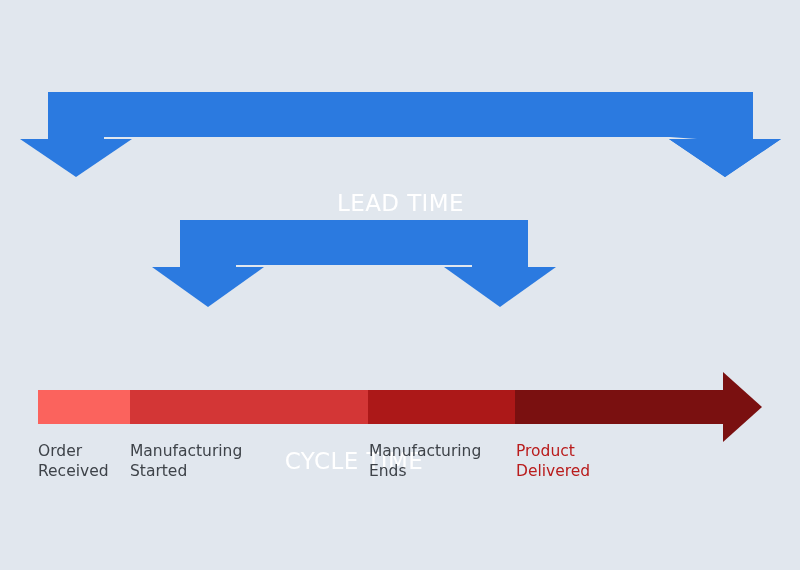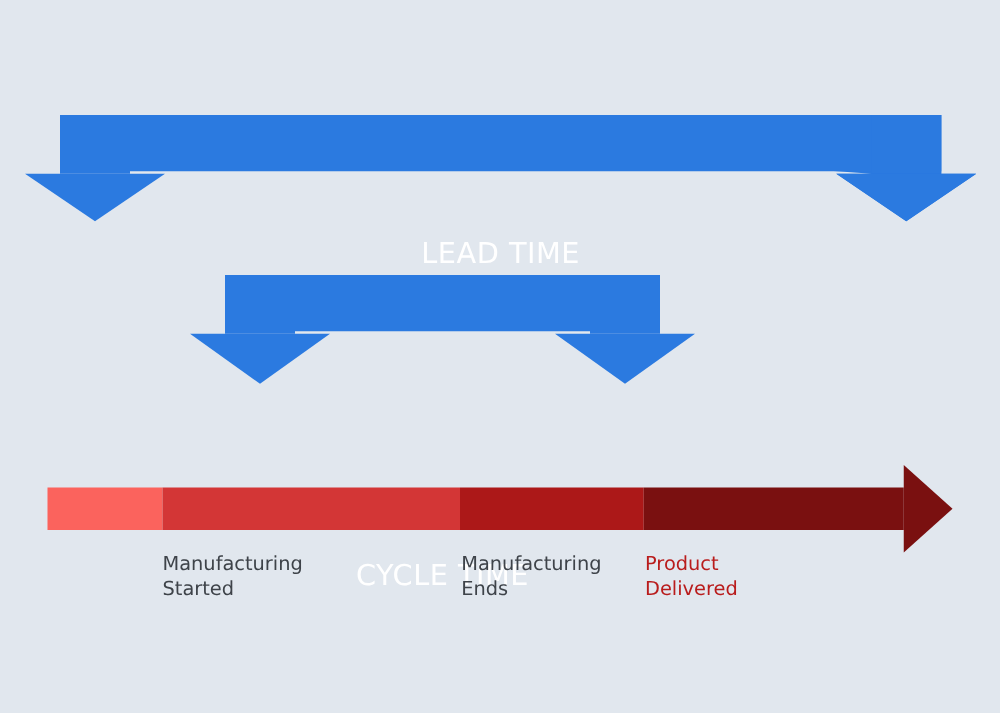--- a/index.html
+++ b/index.html
@@ -143,20 +143,22 @@
       <rect x="92" y="18" width="238" height="34" fill="#d33636"></rect>
 
       <rect x="330" y="18" width="147" height="34" fill="#ac1818"></rect>
 
       <rect x="477" y="18" width="208" height="34" fill="#7a1010"></rect>
 
       <polygon points="685,0 724,35 685,70" fill="#7a1010"></polygon>
     </svg>
   </div>
 
+  <div class="milestone-label" style="left: 38px; color: rgb(62, 67, 73);">Order
+Received</div>
 
   <div class="milestone-label" style="left: 130px; color: rgb(62, 67, 73);">Manufacturing
 Started</div>
 
   <div class="milestone-label" style="left: 369px; color: rgb(62, 67, 73);">Manufacturing
 Ends</div>
 
   <div class="milestone-label" style="left: 516px; color: #b91c1c;">Product
 Delivered</div>
 

